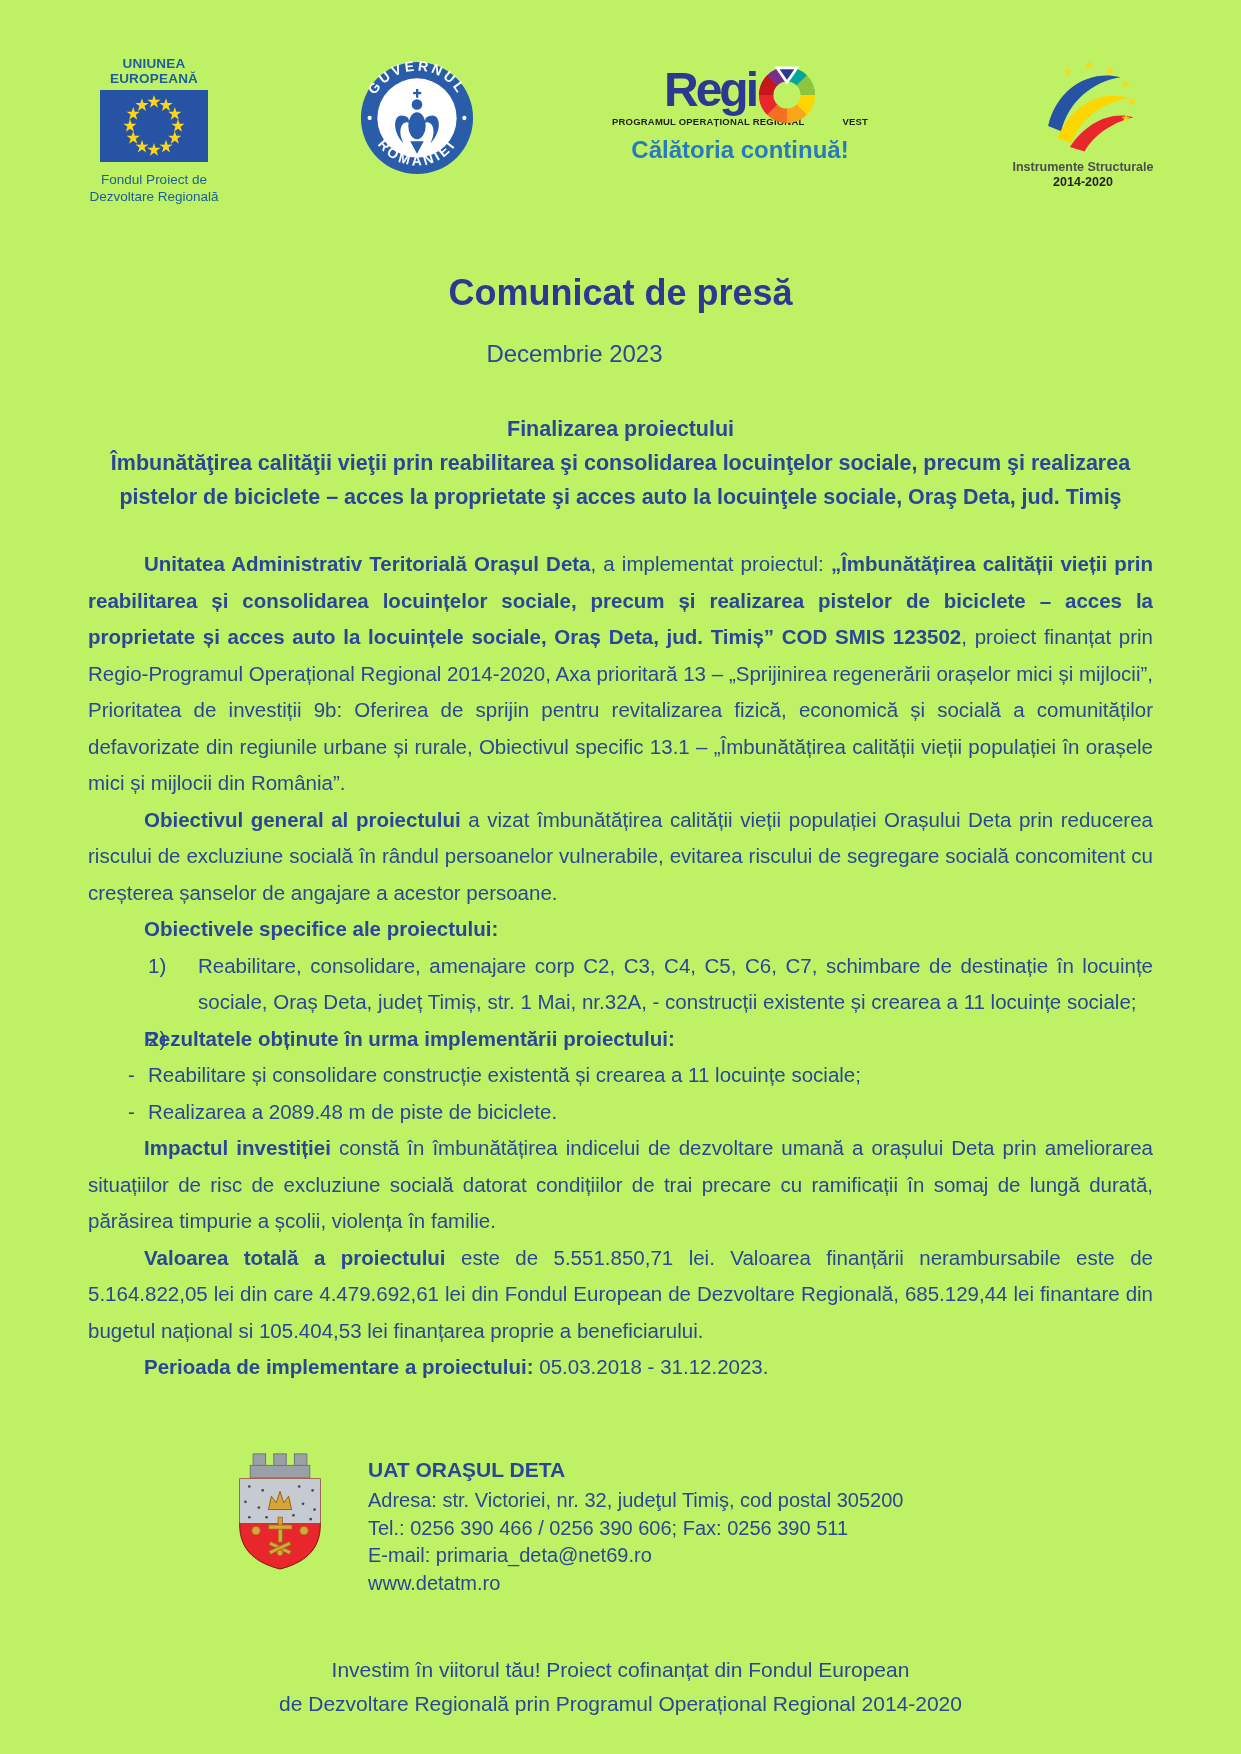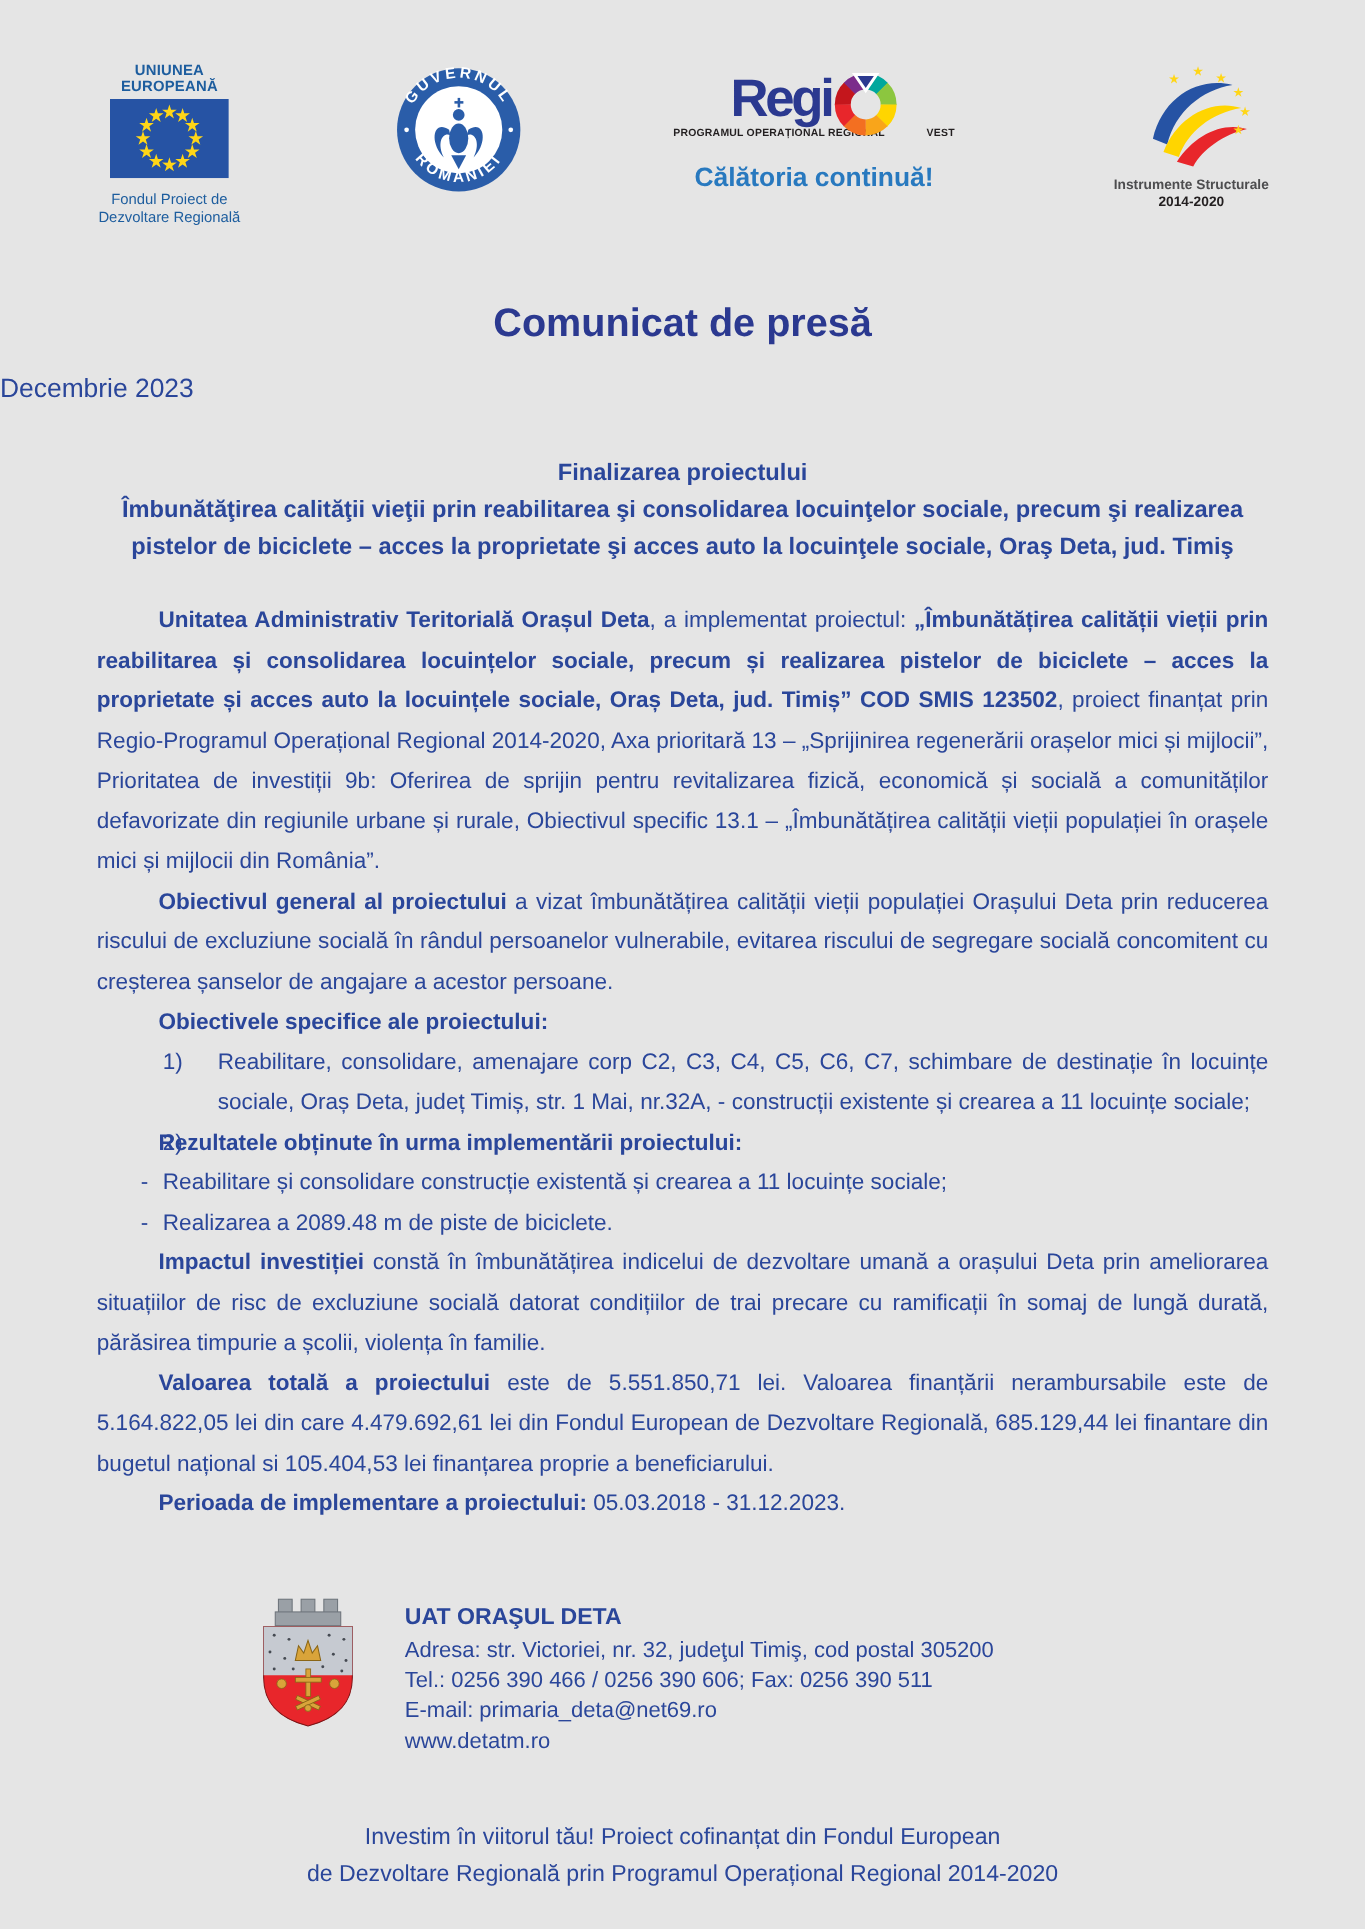--- a/index.html
+++ b/index.html
@@ -1,42 +1,42 @@
 <!DOCTYPE html>
 <html lang="ro"><head>
 <meta charset="utf-8">
 <style>
   html,body{margin:0;padding:0;background:#ffffff;}
   .page{
-    width:1241px;height:1754px;margin:0 auto;background:#e5e5e5;
+    width:1241px;height:1754px;margin:0 auto;background:#bef264;
     font-family:"Liberation Sans","DejaVu Sans",sans-serif;
     color:#2a469a;position:relative;overflow:hidden;
   }
   
   .logos{display:flex;justify-content:space-between;align-items:flex-start;
          padding:56px 78px 0 84px;height:160px;}
   .logo-block{text-align:center;}
   .eu-block{width:140px;}
   .eu-top{font-size:13.5px;font-weight:bold;color:#1d5d9e;margin-bottom:4px;letter-spacing:.2px;}
   .eu-bottom{font-size:13.5px;color:#1d5d9e;line-height:17px;margin-top:5px;}
   .gov-block{width:120px;margin-top:4px;}
   .regio-block{width:260px;margin-top:4px;}
   .regio-word{font-size:48px;font-weight:bold;color:#2b3990;letter-spacing:-3px;
               line-height:60px;display:flex;align-items:flex-end;justify-content:center;}
   .regio-word .wheel{margin-left:2px;position:relative;top:4px;}
   .regio-bar{display:flex;justify-content:space-between;align-items:baseline;
              font-size:9.5px;font-weight:bold;color:#231f20;letter-spacing:.2px;
              margin-top:-4px;padding:0 2px;}
-  .regio-tagline{font-size:24px;font-weight:bold;color:#2879bf;margin-top:21px;}
+  .regio-tagline{font-size:24px;font-weight:bold;color:#2879bf;margin-top:9px;}
   .is-block{width:160px;margin-top:2px;}
   .is-label{font-size:12.5px;font-weight:bold;color:#4d4d4f;line-height:15px;margin-top:2px;}
   .is-years{font-size:12.5px;font-weight:bold;color:#231f20;}
   
   .doc-title{text-align:center;font-size:36px;font-weight:bold;color:#2b3990;margin-top:56px;}
-  .doc-date{text-align:left;padding-right:92px;font-size:24px;margin-top:26px;}
+  .doc-date{text-align:center;padding-right:92px;font-size:24px;margin-top:26px;}
   .doc-subtitle{margin-top:44px;text-align:center;font-weight:bold;
                 font-size:21.5px;line-height:34px;padding:0 64px;}
   
   .content{padding:0 88px;margin-top:32px;font-size:20.5px;line-height:36.5px;}
   .content p{margin:0;text-align:justify;}
   .indent{text-indent:56px;}
   .b{font-weight:bold;}
   .num-item{position:relative;padding-left:110px;text-align:justify;}
   .num-item .mark{position:absolute;left:60px;}
   .dash-item{position:relative;padding-left:60px;text-align:justify;}

